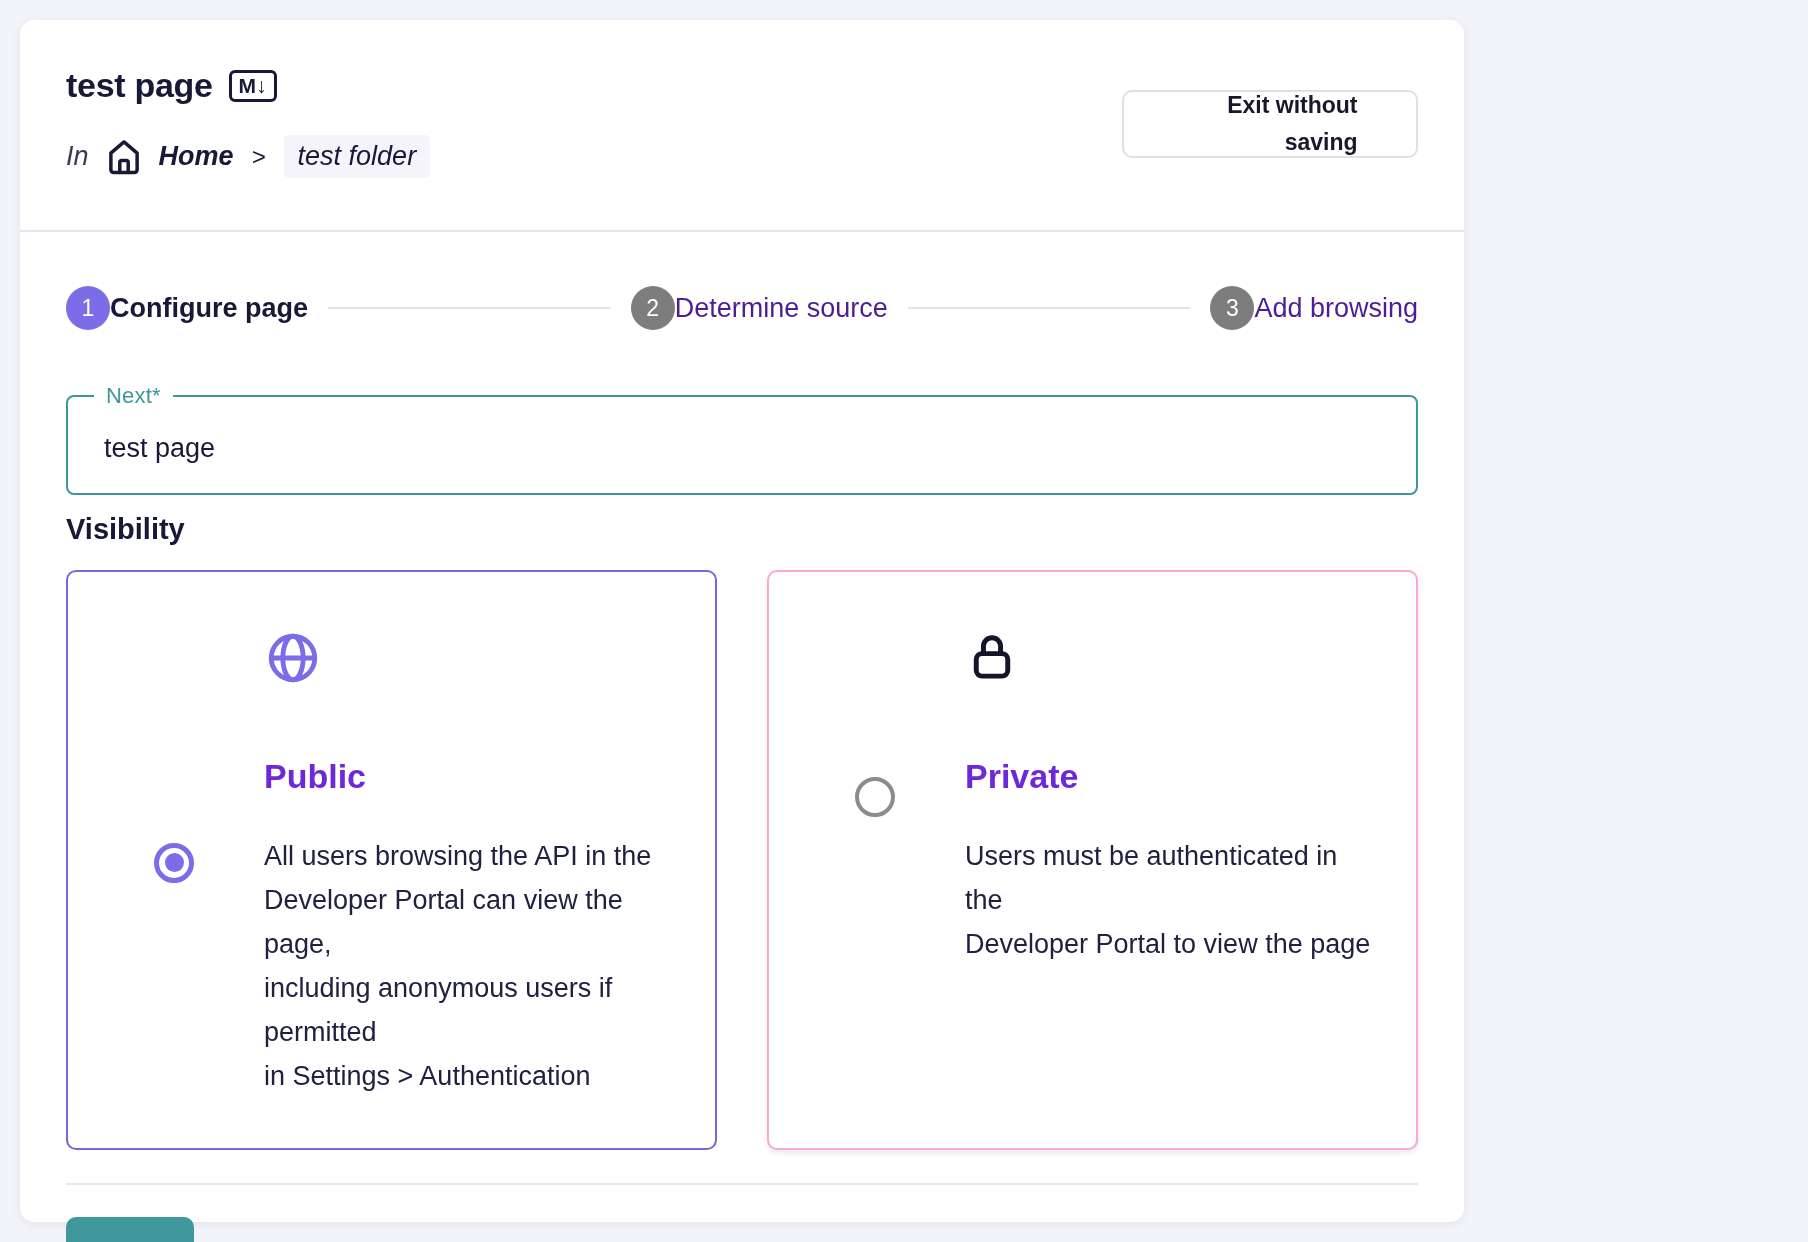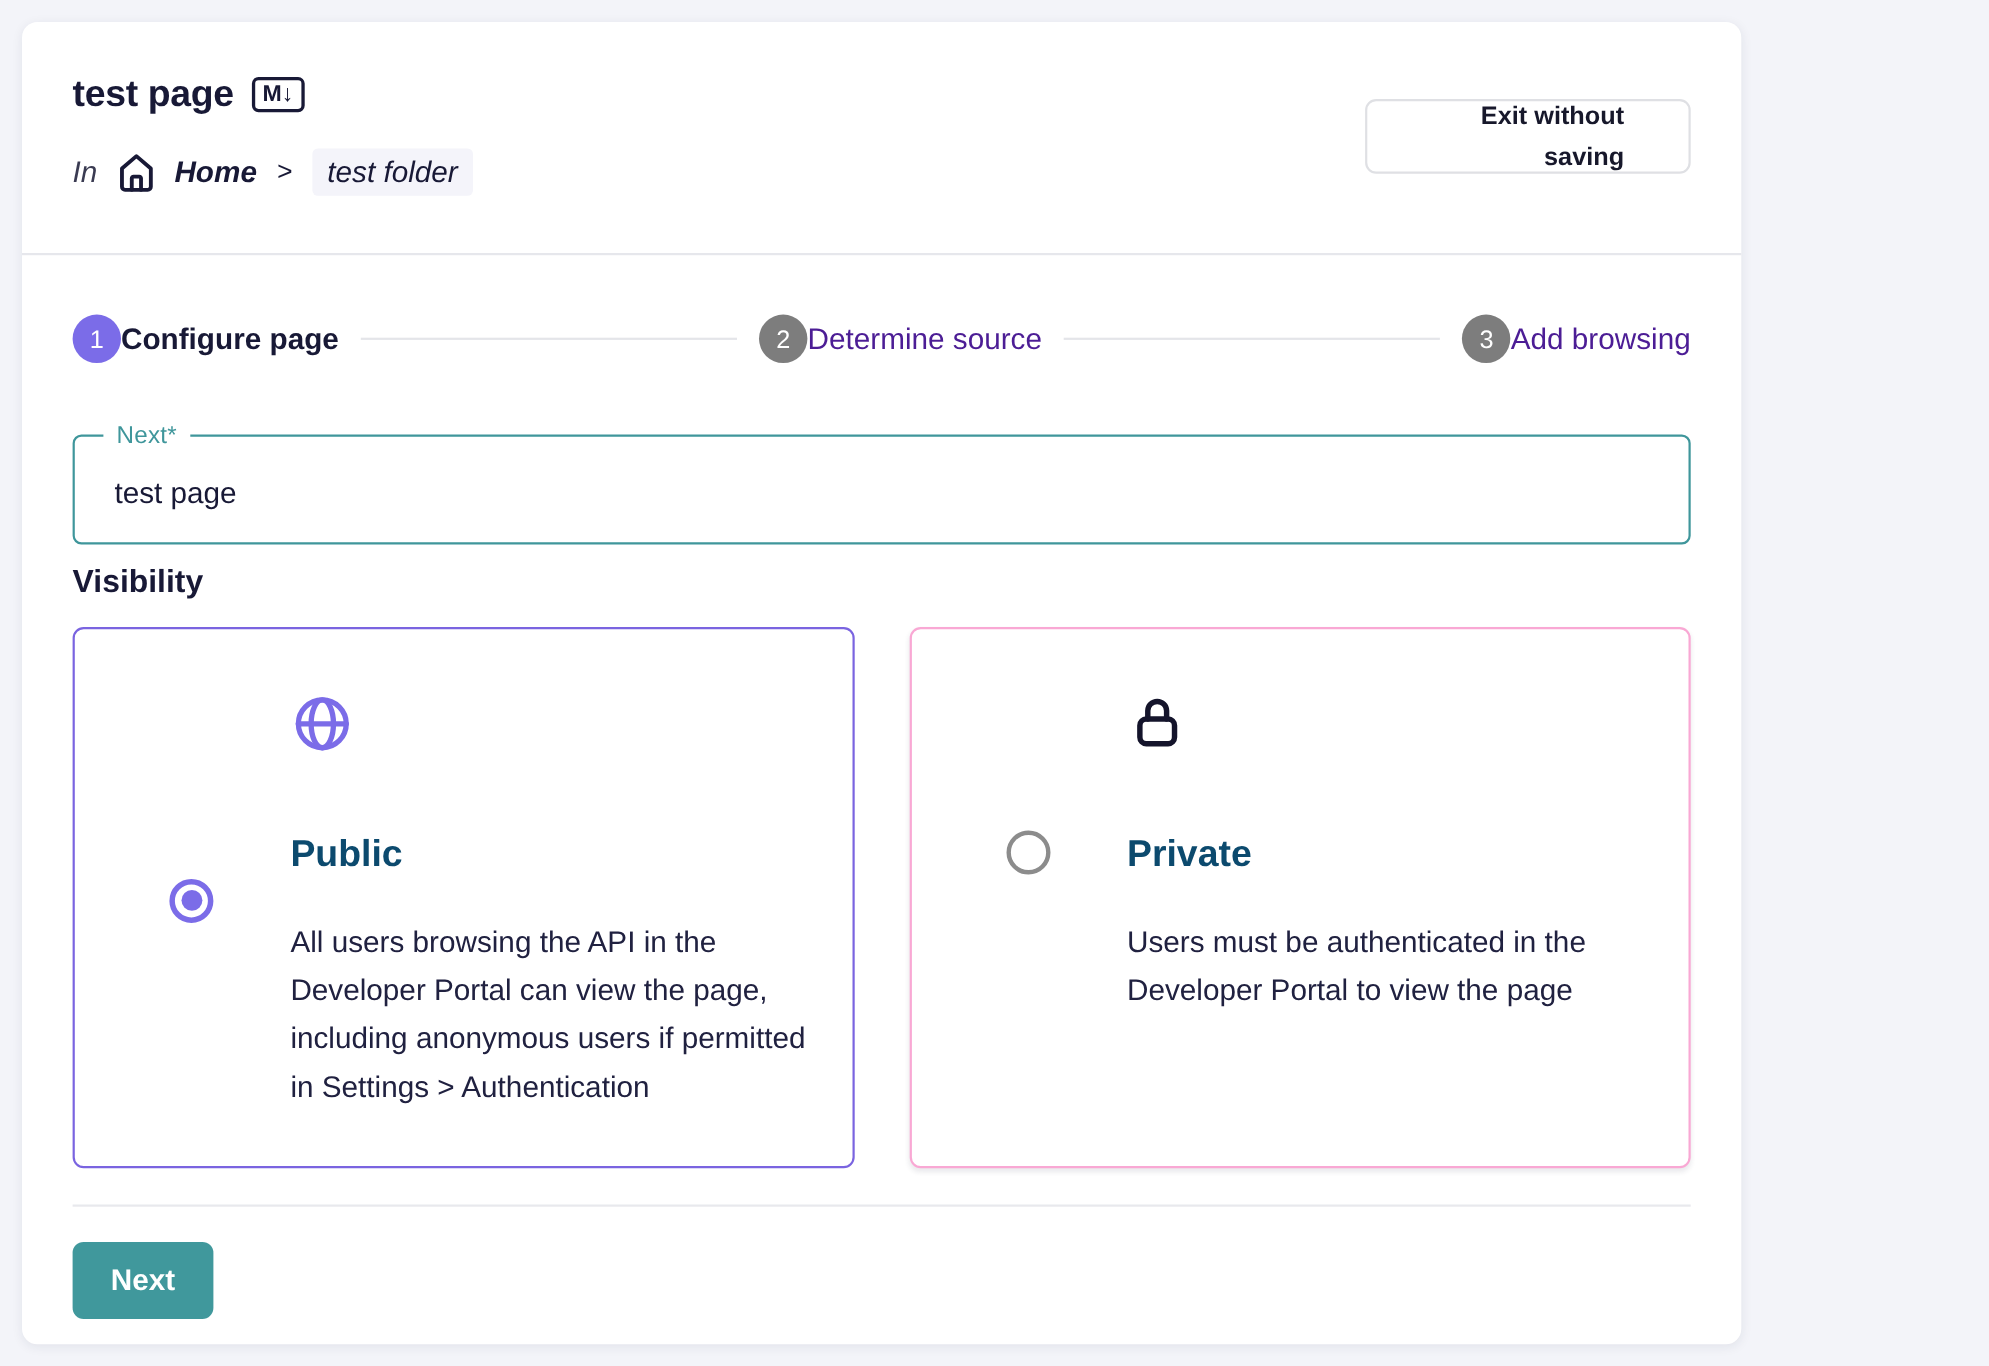--- a/index.html
+++ b/index.html
@@ -4,21 +4,21 @@
 <style>
   html,body{margin:0;padding:0;}
   body{
     width:1808px;height:1242px;
     background:#f3f4f9;
     font-family:"Liberation Sans",sans-serif;
     color:#1b1c38;
     position:relative;
   }
   .page-card{
-    position:absolute;left:20px;top:20px;width:1563px;height:1202px;
+    position:absolute;left:20px;top:20px;width:1444px;height:1202px;
     background:#ffffff;border-radius:14px;
     box-shadow:0 2px 10px rgba(30,32,70,.08);
     box-sizing:border-box;
     display:flex;flex-direction:column;
   }
   
   .header{position:relative;height:212px;flex:none;box-sizing:border-box;padding:46px 46px 0 46px;}
   .title-row{display:flex;align-items:center;gap:16px;}
   .page-title{font-size:34px;font-weight:700;color:#181936;letter-spacing:-.3px;}
   .md-icon{
@@ -79,21 +79,21 @@
   .vis-row{display:flex;gap:50px;margin-top:24px;align-items:stretch;}
   .vis-card{
     flex:1 1 0;box-sizing:border-box;border-radius:10px;background:#fff;
     padding:55px 40px 50px 86px;cursor:pointer;
   }
   .vis-card.selected{border:2px solid #7a64e0;}
   .vis-card.unselected{border:2px solid #f9a8d4;box-shadow:0 3px 5px rgba(40,42,70,.10);}
   .vis-inner{display:flex;align-items:center;gap:70px;}
   .vis-content{flex:1;}
   .vis-icon{height:60px;display:flex;align-items:flex-end;}
-  .vis-title{margin-top:70px;font-size:34px;font-weight:700;color:#0c4a6e;}
+  .vis-title{margin-top:70px;font-size:34px;font-weight:700;color:#6d28d9;}
   .vis-desc{margin-top:38px;font-size:27px;line-height:44px;color:#202140;white-space:pre-line;}
   .radio{width:40px;height:40px;border-radius:50%;box-sizing:border-box;position:relative;flex:none;}
   .radio.on{border:5px solid #7b6ce8;}
   .radio.on::after{
     content:"";position:absolute;left:50%;top:50%;width:19px;height:19px;margin:-9.5px 0 0 -9.5px;
     border-radius:50%;background:#7b6ce8;
   }
   .radio.off{border:4px solid #8c8c8c;}
   
   .footer-divider{height:2px;background:#e8e9ed;margin-top:33px;}

